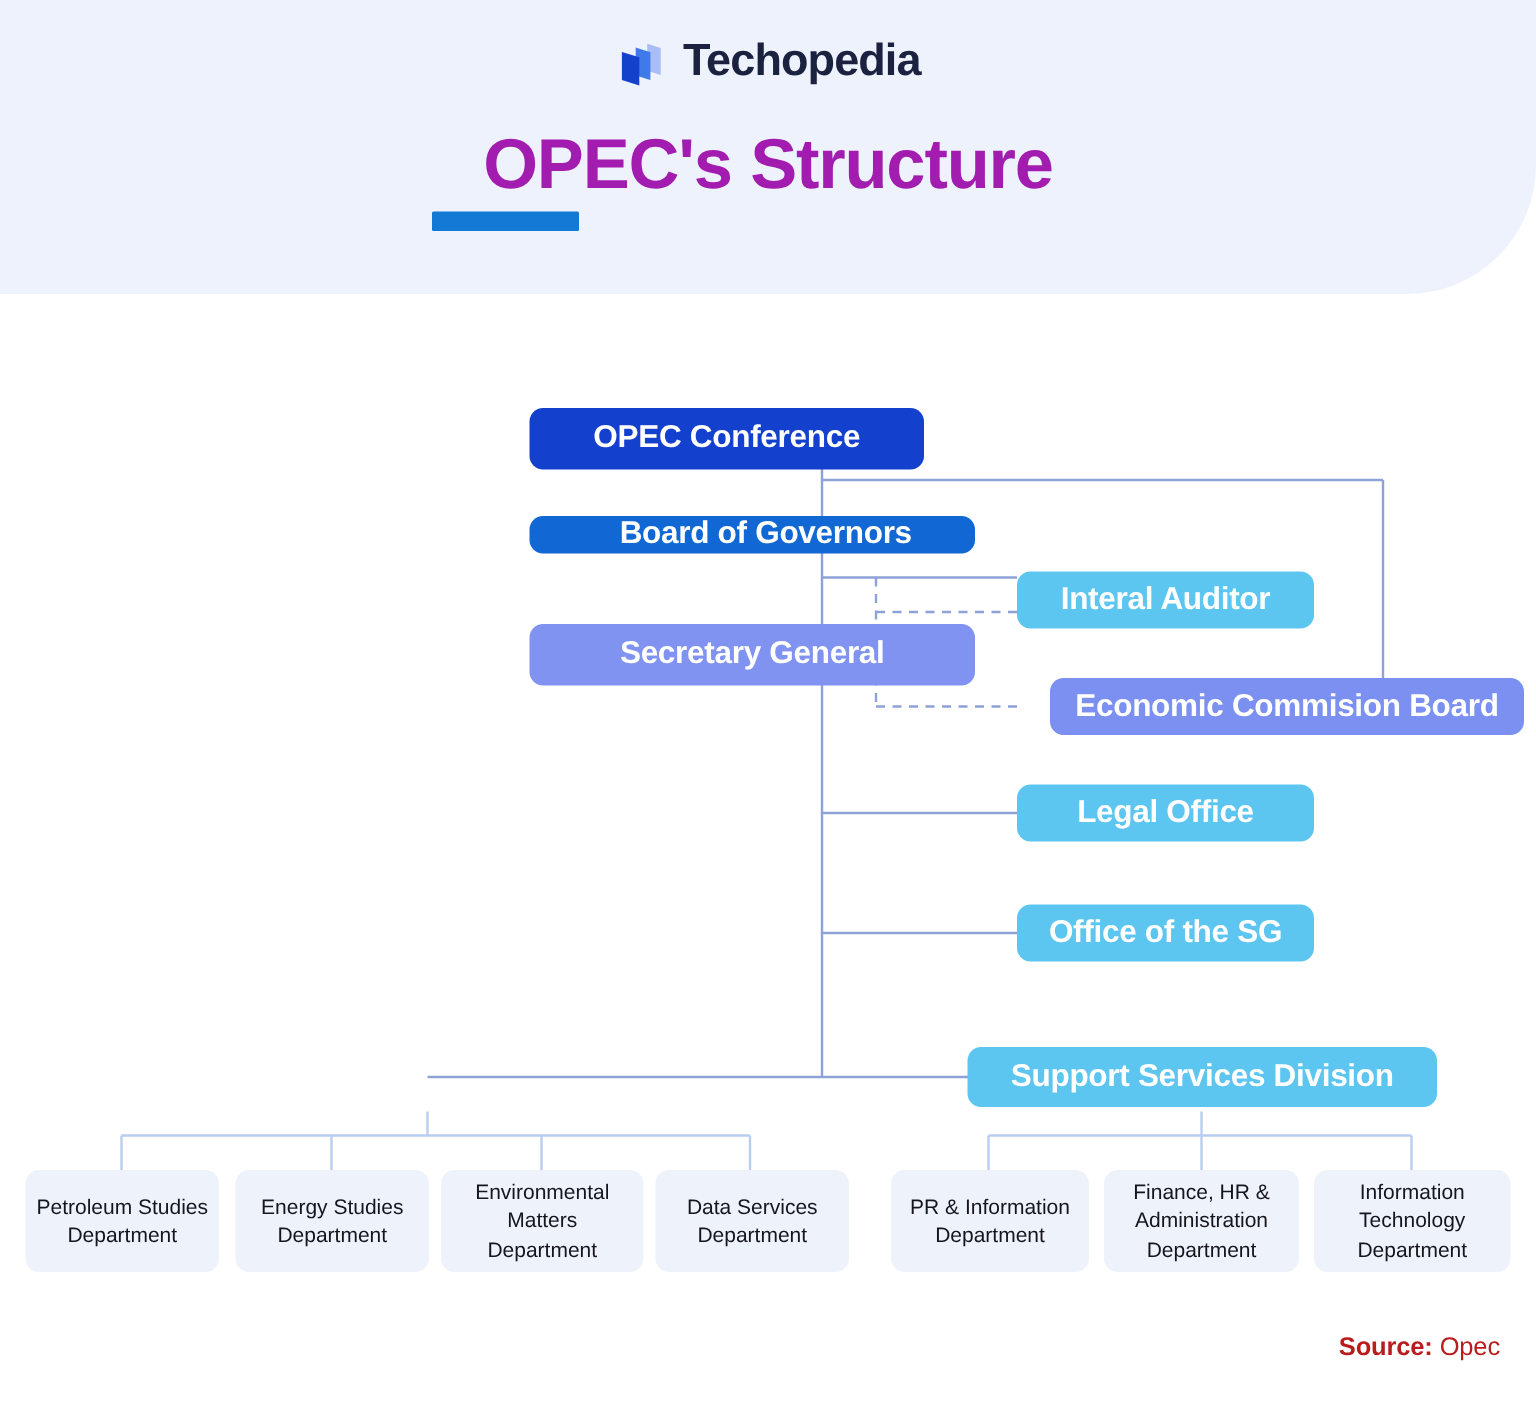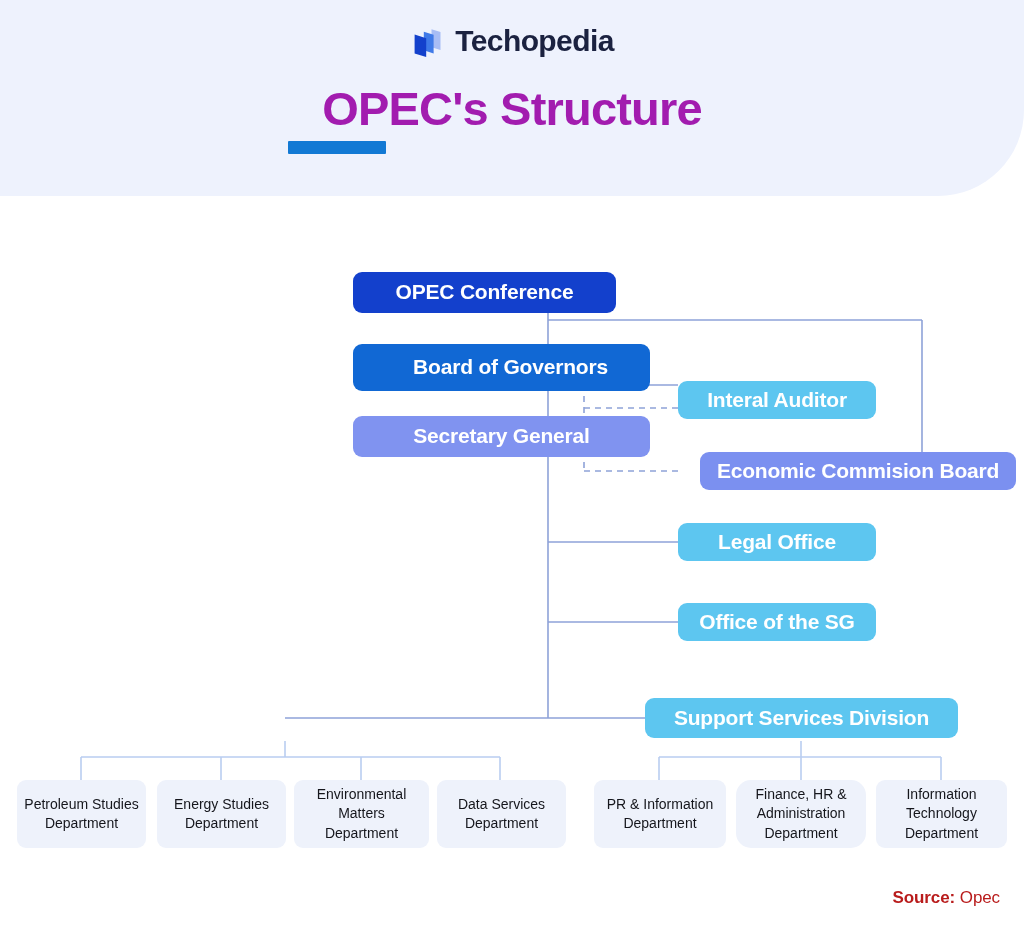--- a/index.html
+++ b/index.html
@@ -191,21 +191,21 @@
       <line x1="801" y1="545" x2="801" y2="561"></line>
       <line x1="659" y1="561" x2="941" y2="561"></line>
       <line x1="659" y1="561" x2="659" y2="584"></line>
       <line x1="801" y1="561" x2="801" y2="584"></line>
       <line x1="941" y1="561" x2="941" y2="584"></line>
     </g>
   </svg>
 
   <div class="node lvl-conference" style="left:353px; top:76px; width:263px; height:41px;">OPEC Conference</div>
 
-  <div class="node lvl-board" style="left:353px; top:148px; width:297px; height:47px;padding-left:28px;">Board of Governors</div>
+  <div class="node lvl-board" style="left:353px; top:148px; width:297px; height:25px;padding-left:28px;">Board of Governors</div>
 
   <div class="node lvl-secgen" style="left:353px; top:220px; width:297px; height:41px;">Secretary General</div>
 
   <div class="node lvl-sky" style="left:678px; top:185px; width:198px; height:38px;">Interal Auditor</div>
 
   <div class="node lvl-periwinkle" style="left:678px; top:256px; width:316px; height:38px;">Economic Commision Board</div>
 
   <div class="node lvl-sky" style="left:678px; top:327px; width:198px; height:38px;">Legal Office</div>
 
   <div class="node lvl-sky" style="left:678px; top:407px; width:198px; height:38px;">Office of the SG</div>
@@ -216,19 +216,19 @@
   <div class="dept" style="left:17px; top:584px; width:129px; height:68px;">Petroleum Studies Department</div>
 
   <div class="dept" style="left:157px; top:584px; width:129px; height:68px;">Energy Studies Department</div>
 
   <div class="dept" style="left:294px; top:584px; width:135px; height:68px;">Environmental Matters Department</div>
 
   <div class="dept" style="left:594px; top:584px; width:132px; height:68px;">PR &amp; Information Department</div>
 
   <div class="dept" style="left:437px; top:584px; width:129px; height:68px;">Data Services Department</div>
 
-  <div class="dept" style="left:736px; top:584px; width:130px; height:68px;border-radius:15px;">Finance, HR &amp; Administration Department</div>
+  <div class="dept" style="left:736px; top:584px; width:130px; height:68px;">Finance, HR &amp; Administration Department</div>
 
   <div class="dept" style="left:876px; top:584px; width:131px; height:68px;">Information Technology Department</div>
 
 </div>
 
 <div class="source"><span class="lbl">Source:</span> <span class="val">Opec</span></div>
 
 </body></html>

